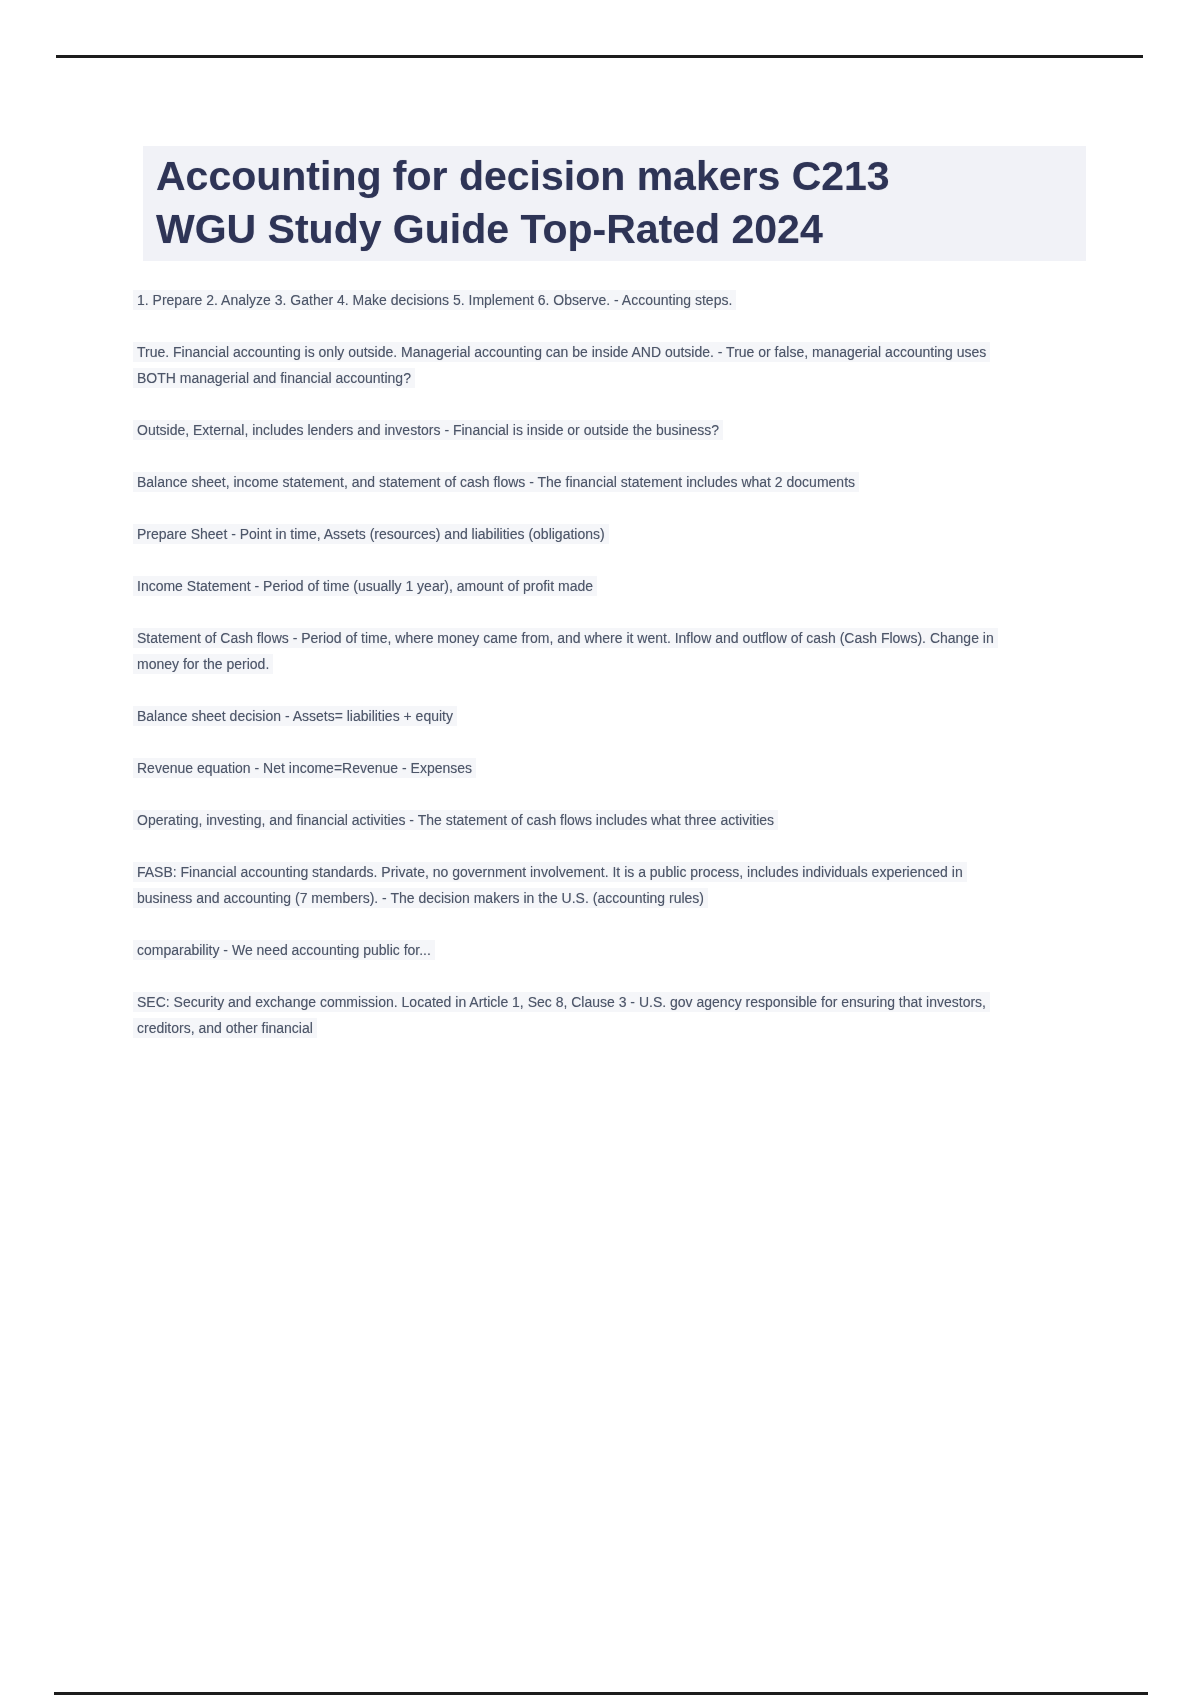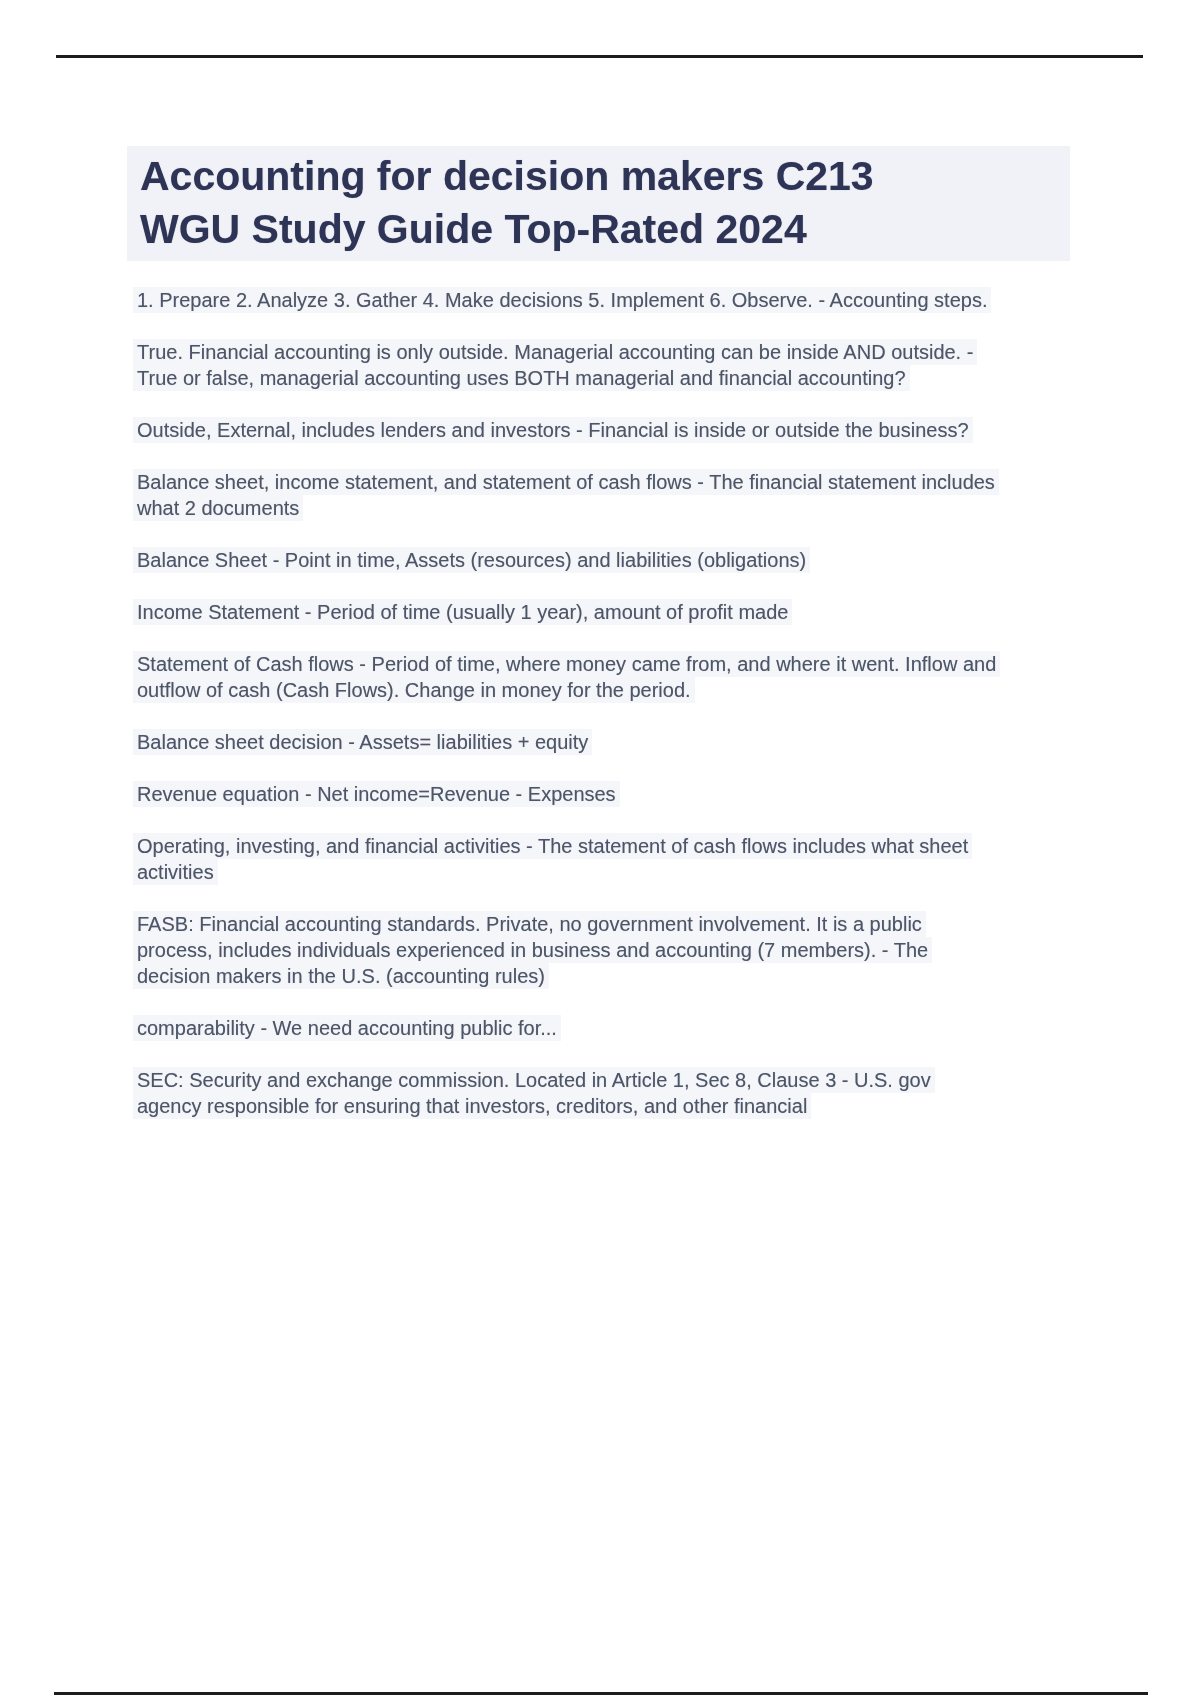--- a/index.html
+++ b/index.html
@@ -25,21 +25,21 @@
     top: 55px;
     width: 1087px;
   }
   .rule-bottom {
     left: 54px;
     top: 1692px;
     width: 1094px;
   }
   .title-block {
     position: absolute;
-    left: 127px;
+    left: 143px;
     top: 146px;
     width: 943px;
     box-sizing: border-box;
     padding: 4px 0 5px 13px;
     background: #f1f2f7;
     color: #2e3456;
     font-size: 41px;
     font-weight: bold;
     line-height: 53px;
     text-shadow: 0 0 1px rgba(46,52,86,0.35);
@@ -49,21 +49,21 @@
     white-space: nowrap;
   }
   .content {
     position: absolute;
     left: 133px;
     top: 287px;
     width: 880px;
   }
   .content p {
     margin: 0 14px 26px 0;
-    font-size: 20px;
+    font-size: 14px;
     line-height: 26px;
     color: #4d5669;
     text-shadow: 0 0 0.8px rgba(77,86,105,0.4);
   }
   .hl {
     background: #f5f6f9;
     padding: 2px 4px;
     -webkit-box-decoration-break: clone;
     box-decoration-break: clone;
   }
@@ -83,31 +83,31 @@
   <div class="content">
   <p><span class="hl">1. Prepare 2. Analyze 3. Gather 4. Make decisions 5. Implement 6. Observe. - Accounting steps.</span></p>
 
 
   <p><span class="hl">True. Financial accounting is only outside. Managerial accounting can be inside AND outside. - True or false, managerial accounting uses BOTH managerial and financial accounting?</span></p>
 
   <p><span class="hl">Outside, External, includes lenders and investors - Financial is inside or outside the business?</span></p>
 
   <p><span class="hl">Balance sheet, income statement, and statement of cash flows - The financial statement includes what 2 documents</span></p>
 
-  <p><span class="hl">Balance Sheet - Point in time, Assets (resources) and liabilities (obligations)</span></p>
+  <p><span class="hl">Prepare Sheet - Point in time, Assets (resources) and liabilities (obligations)</span></p>
 
   <p><span class="hl">Income Statement - Period of time (usually 1 year), amount of profit made</span></p>
 
   <p><span class="hl">Statement of Cash flows - Period of time, where money came from, and where it went. Inflow and outflow of cash (Cash Flows). Change in money for the period.</span></p>
 
   <p><span class="hl">Balance sheet decision - Assets= liabilities + equity</span></p>
 
   <p><span class="hl">Revenue equation - Net income=Revenue - Expenses</span></p>
 
-  <p><span class="hl">Operating, investing, and financial activities - The statement of cash flows includes what sheet activities</span></p>
+  <p><span class="hl">Operating, investing, and financial activities - The statement of cash flows includes what three activities</span></p>
 
   <p><span class="hl">FASB: Financial accounting standards. Private, no government involvement. It is a public process, includes individuals experienced in business and accounting (7 members). - The decision makers in the U.S. (accounting rules)</span></p>
 
 
   <p><span class="hl">comparability - We need accounting public for...</span></p>
 
   <p><span class="hl">SEC: Security and exchange commission. Located in Article 1, Sec 8, Clause 3 - U.S. gov agency responsible for ensuring that investors, creditors, and other financial</span></p>
 </div>
 
   <div class="rule rule-bottom"></div>

